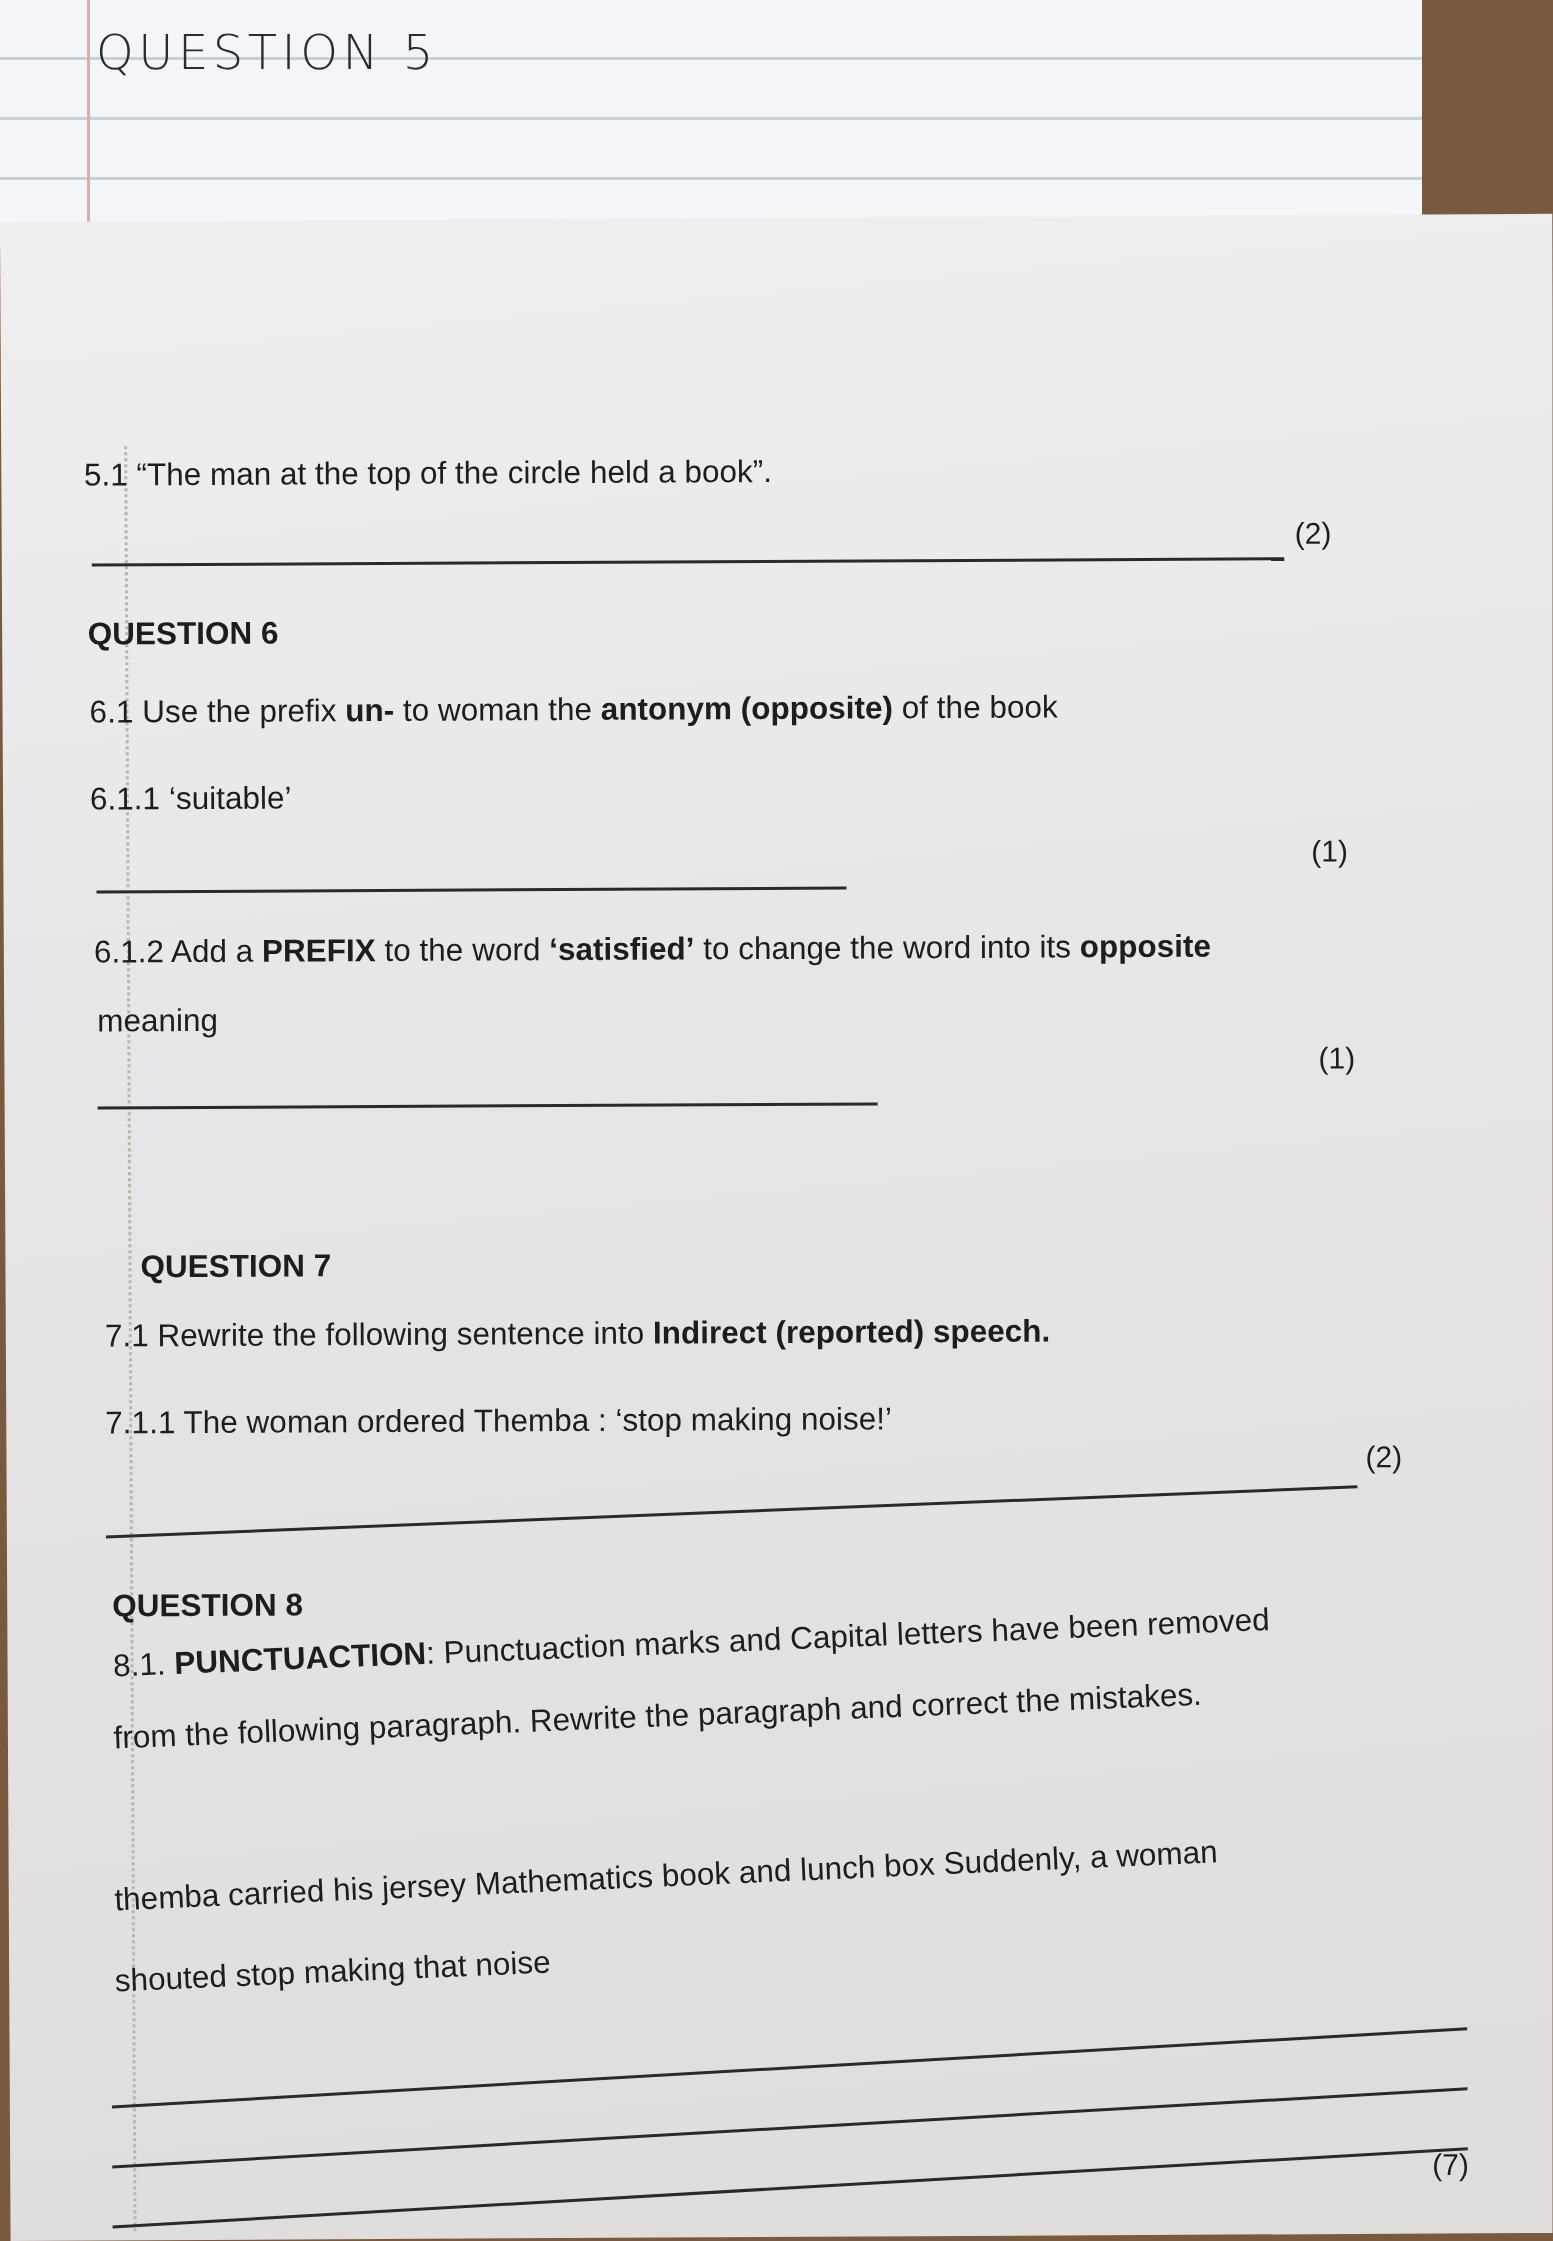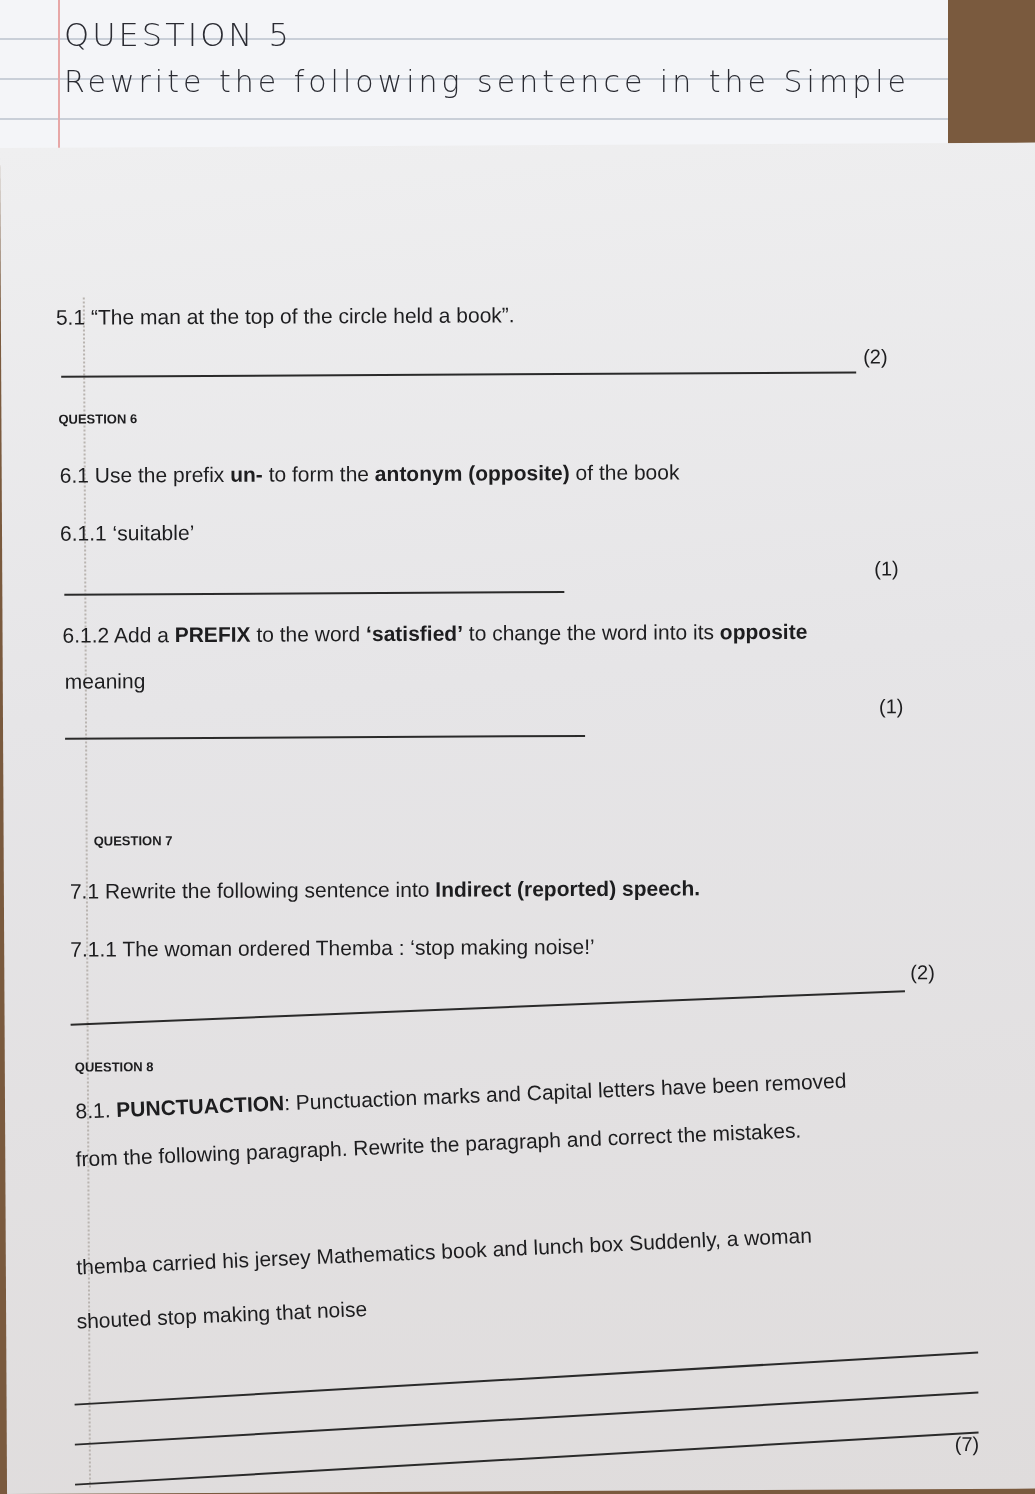--- a/index.html
+++ b/index.html
@@ -8,43 +8,42 @@
     background-image:repeating-linear-gradient(to bottom, transparent 0px, transparent 38px, #c9cfd8 38px, #c9cfd8 40px);}
   .margin-line{position:absolute;left:58px;top:0;width:2px;height:165px;background:#e7a7a7;}
   .hand{position:absolute;font-family:"DejaVu Sans",sans-serif;color:#2b2c33;font-weight:300;letter-spacing:4px;}
   .hand.h1{left:64px;top:16px;font-size:32px;letter-spacing:3px;}
   .hand.h2{left:64px;top:64px;font-size:30px;}
   .hand.h3{left:64px;top:102px;font-size:28px;}
   .sheet{position:absolute;left:0;top:148px;width:1035px;height:1346px;background:linear-gradient(175deg,#efeff0 0%,#e6e5e7 40%,#dfdcdc 100%);
     transform:rotate(-0.3deg);transform-origin:0 0;}
   .t{position:absolute;font-family:"Liberation Sans",sans-serif;color:#1d1d1f;font-size:21px;white-space:nowrap;}
   .t b{font-weight:bold;}
-  .qh{position:absolute;font-weight:bold;font-size:13px;color:#1d1d1f;}
+  .qh{position:absolute;font-weight:bold;font-size:21px;color:#1d1d1f;}
   .line{position:absolute;height:2px;background:#2a2a2a;transform-origin:0 0;}
   .mk{position:absolute;font-size:20px;color:#1d1d1f;}
   .punch{position:absolute;left:82px;top:150px;width:2px;height:1190px;border-left:2px dotted #b9b4b0;}
 </style>
 </head>
 <body>
 
 <div class="notepad">
   <div class="margin-line"></div>
   <div class="hand h1">QUESTION 5</div>
-  <div class="hand h2">Rewrite the following sentence in the Simple</div>
 </div>
 
 <div class="sheet">
   <div class="punch"></div>
 
   <div class="t" style="left:55px;top:158px;">5.1 “The man at the top of the circle held a book”.</div>
   <div class="line" style="left:60px;top:228px;width:795px;"></div>
   <div class="mk" style="left:862px;top:202px;">(2)</div>
 
   <div class="qh" style="left:57px;top:264px;">QUESTION 6</div>
-  <div class="t" style="left:58px;top:316px;"><span>6.1 Use the prefix </span><b>un-</b><span> to form the </span><b>antonym (opposite)</b><span> of the book</span></div>
+  <div class="t" style="left:58px;top:316px;"><span>6.1 Use the prefix </span><b>un-</b><span> to woman the </span><b>antonym (opposite)</b><span> of the book</span></div>
   <div class="t" style="left:58px;top:374px;text-align:right;">6.1.1 ‘suitable’</div>
   <div class="line" style="left:62px;top:446px;width:500px;"></div>
   <div class="mk" style="left:872px;top:414px;">(1)</div>
   <div class="t" style="left:60px;top:476px;"><span>6.1.2 Add a </span><b>PREFIX</b><span> to the word </span><b>‘satisfied’</b><span> to change the word into its </span><b>opposite</b></div>
   <div class="t" style="left:62px;top:522px;">meaning</div>
   <div class="line" style="left:62px;top:590px;width:520px;"></div>
   <div class="mk" style="left:876px;top:552px;">(1)</div>
 
   <div class="qh" style="left:66px;top:686px;margin-left:24px;">QUESTION 7</div>
   <div class="t" style="left:66px;top:732px;"><span>7.1 Rewrite the following sentence into </span><b>Indirect (reported) speech.</b></div>

